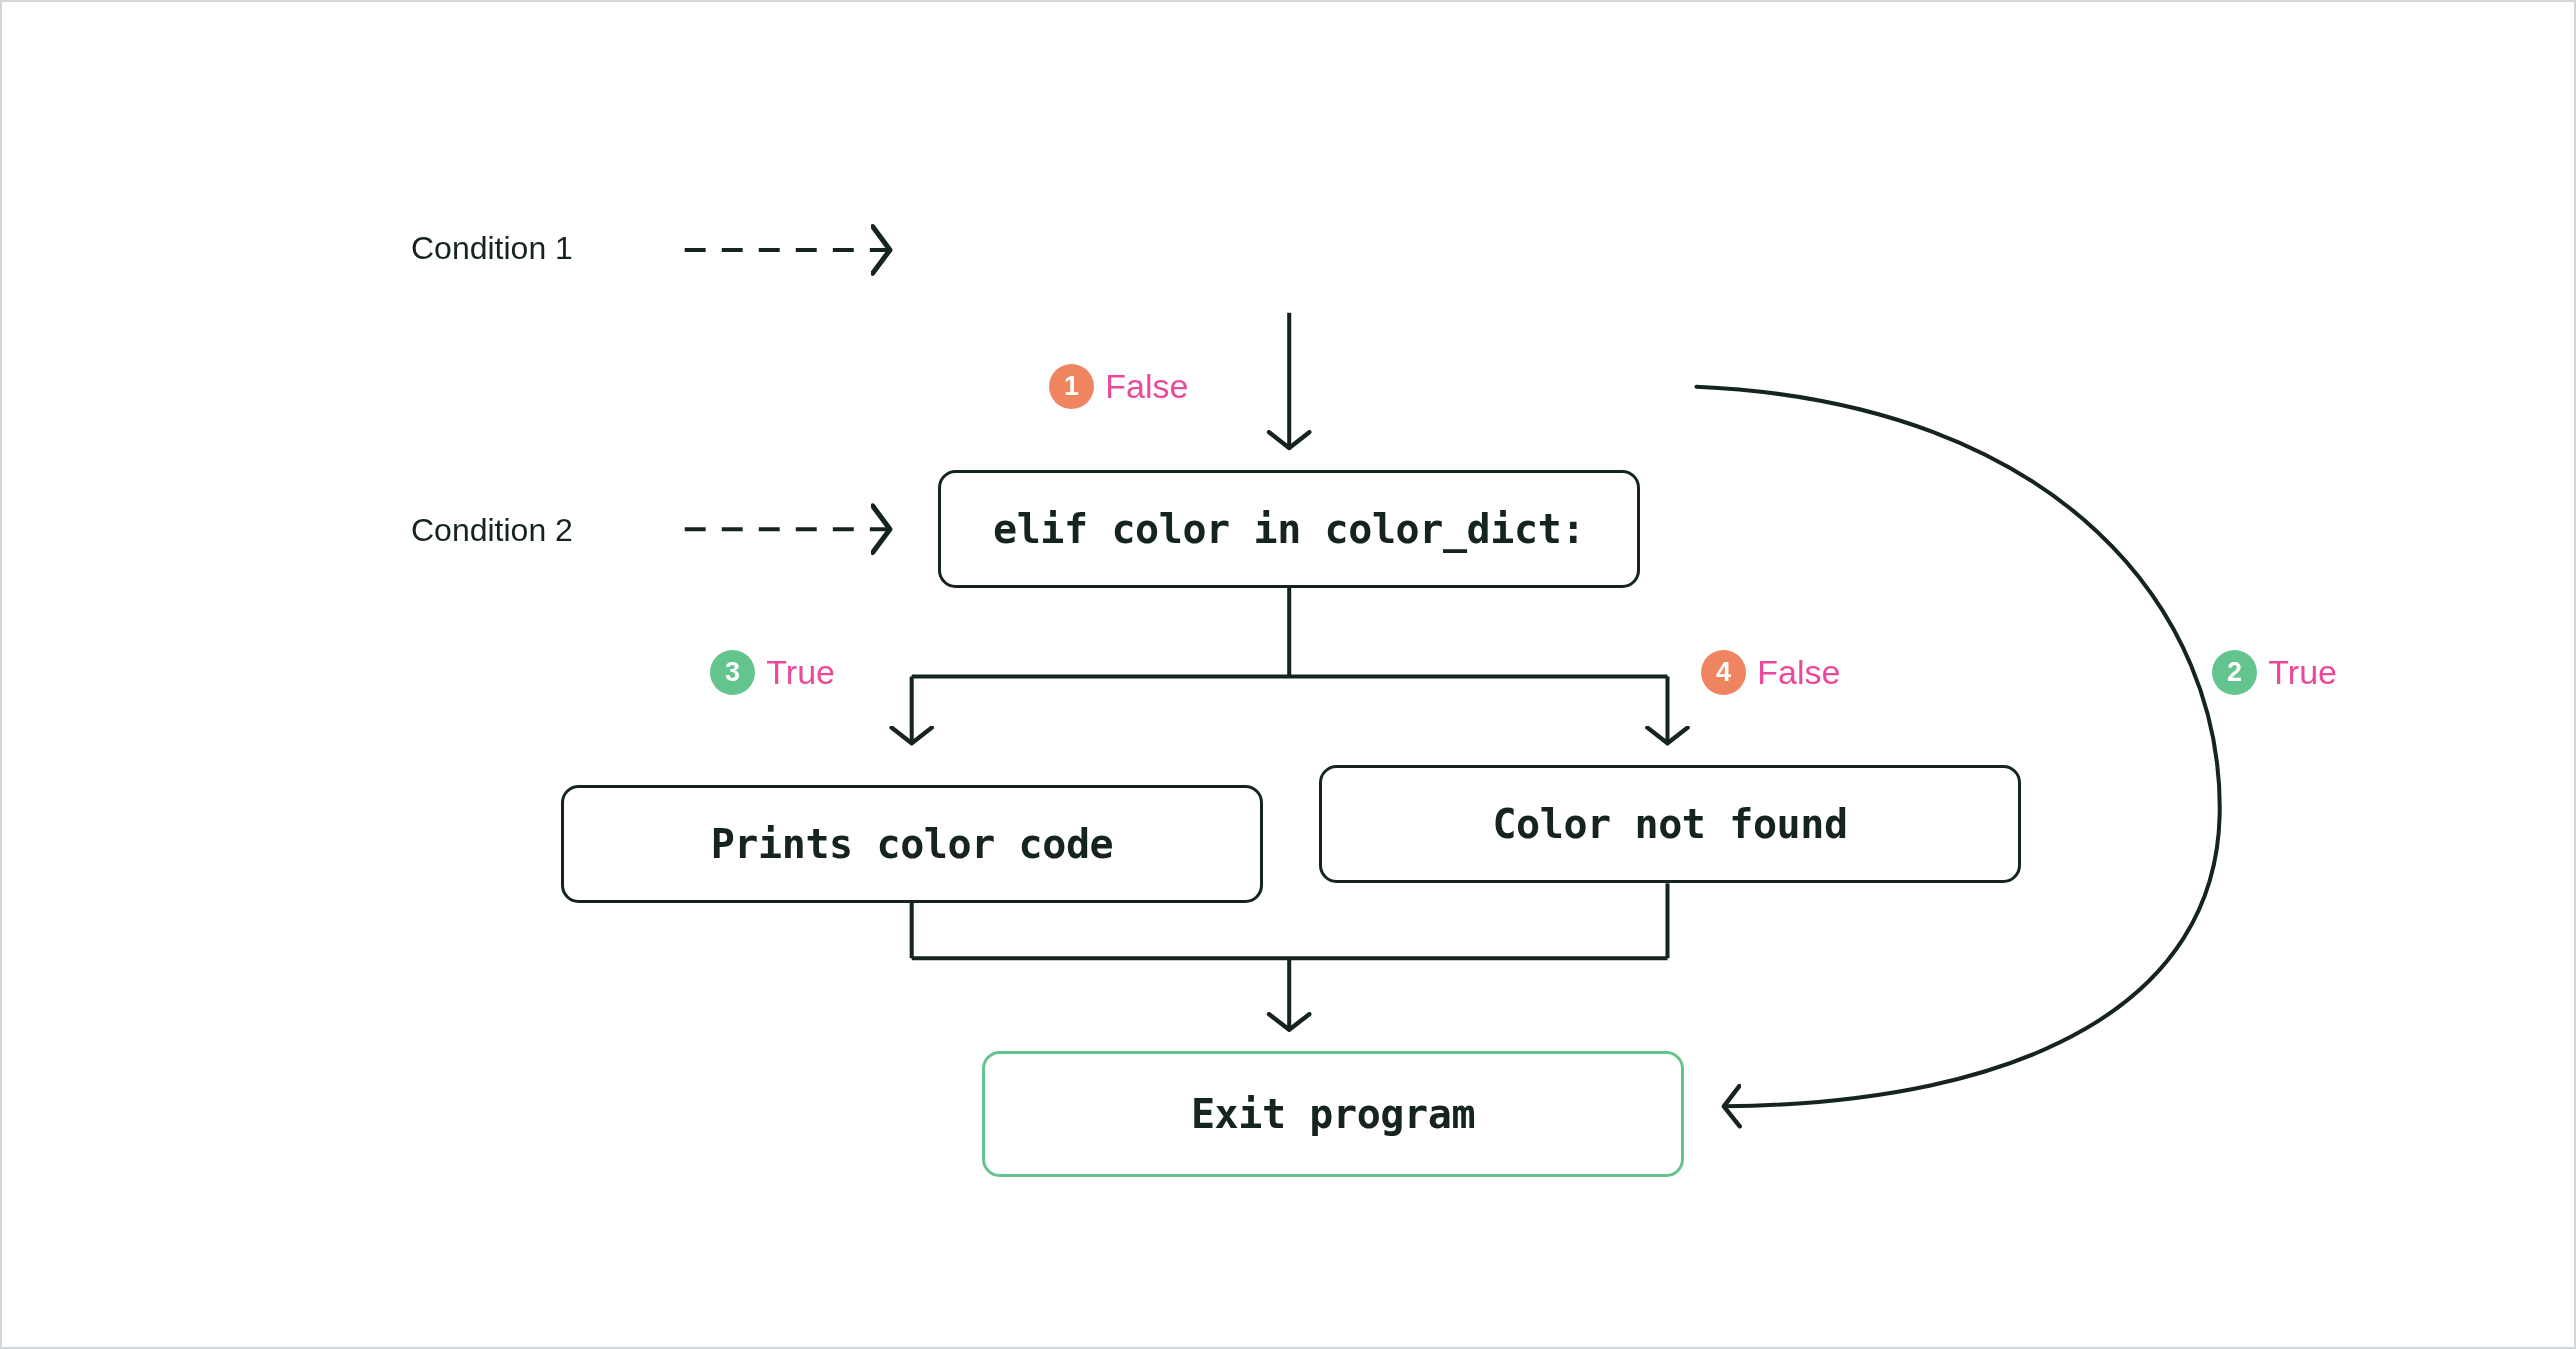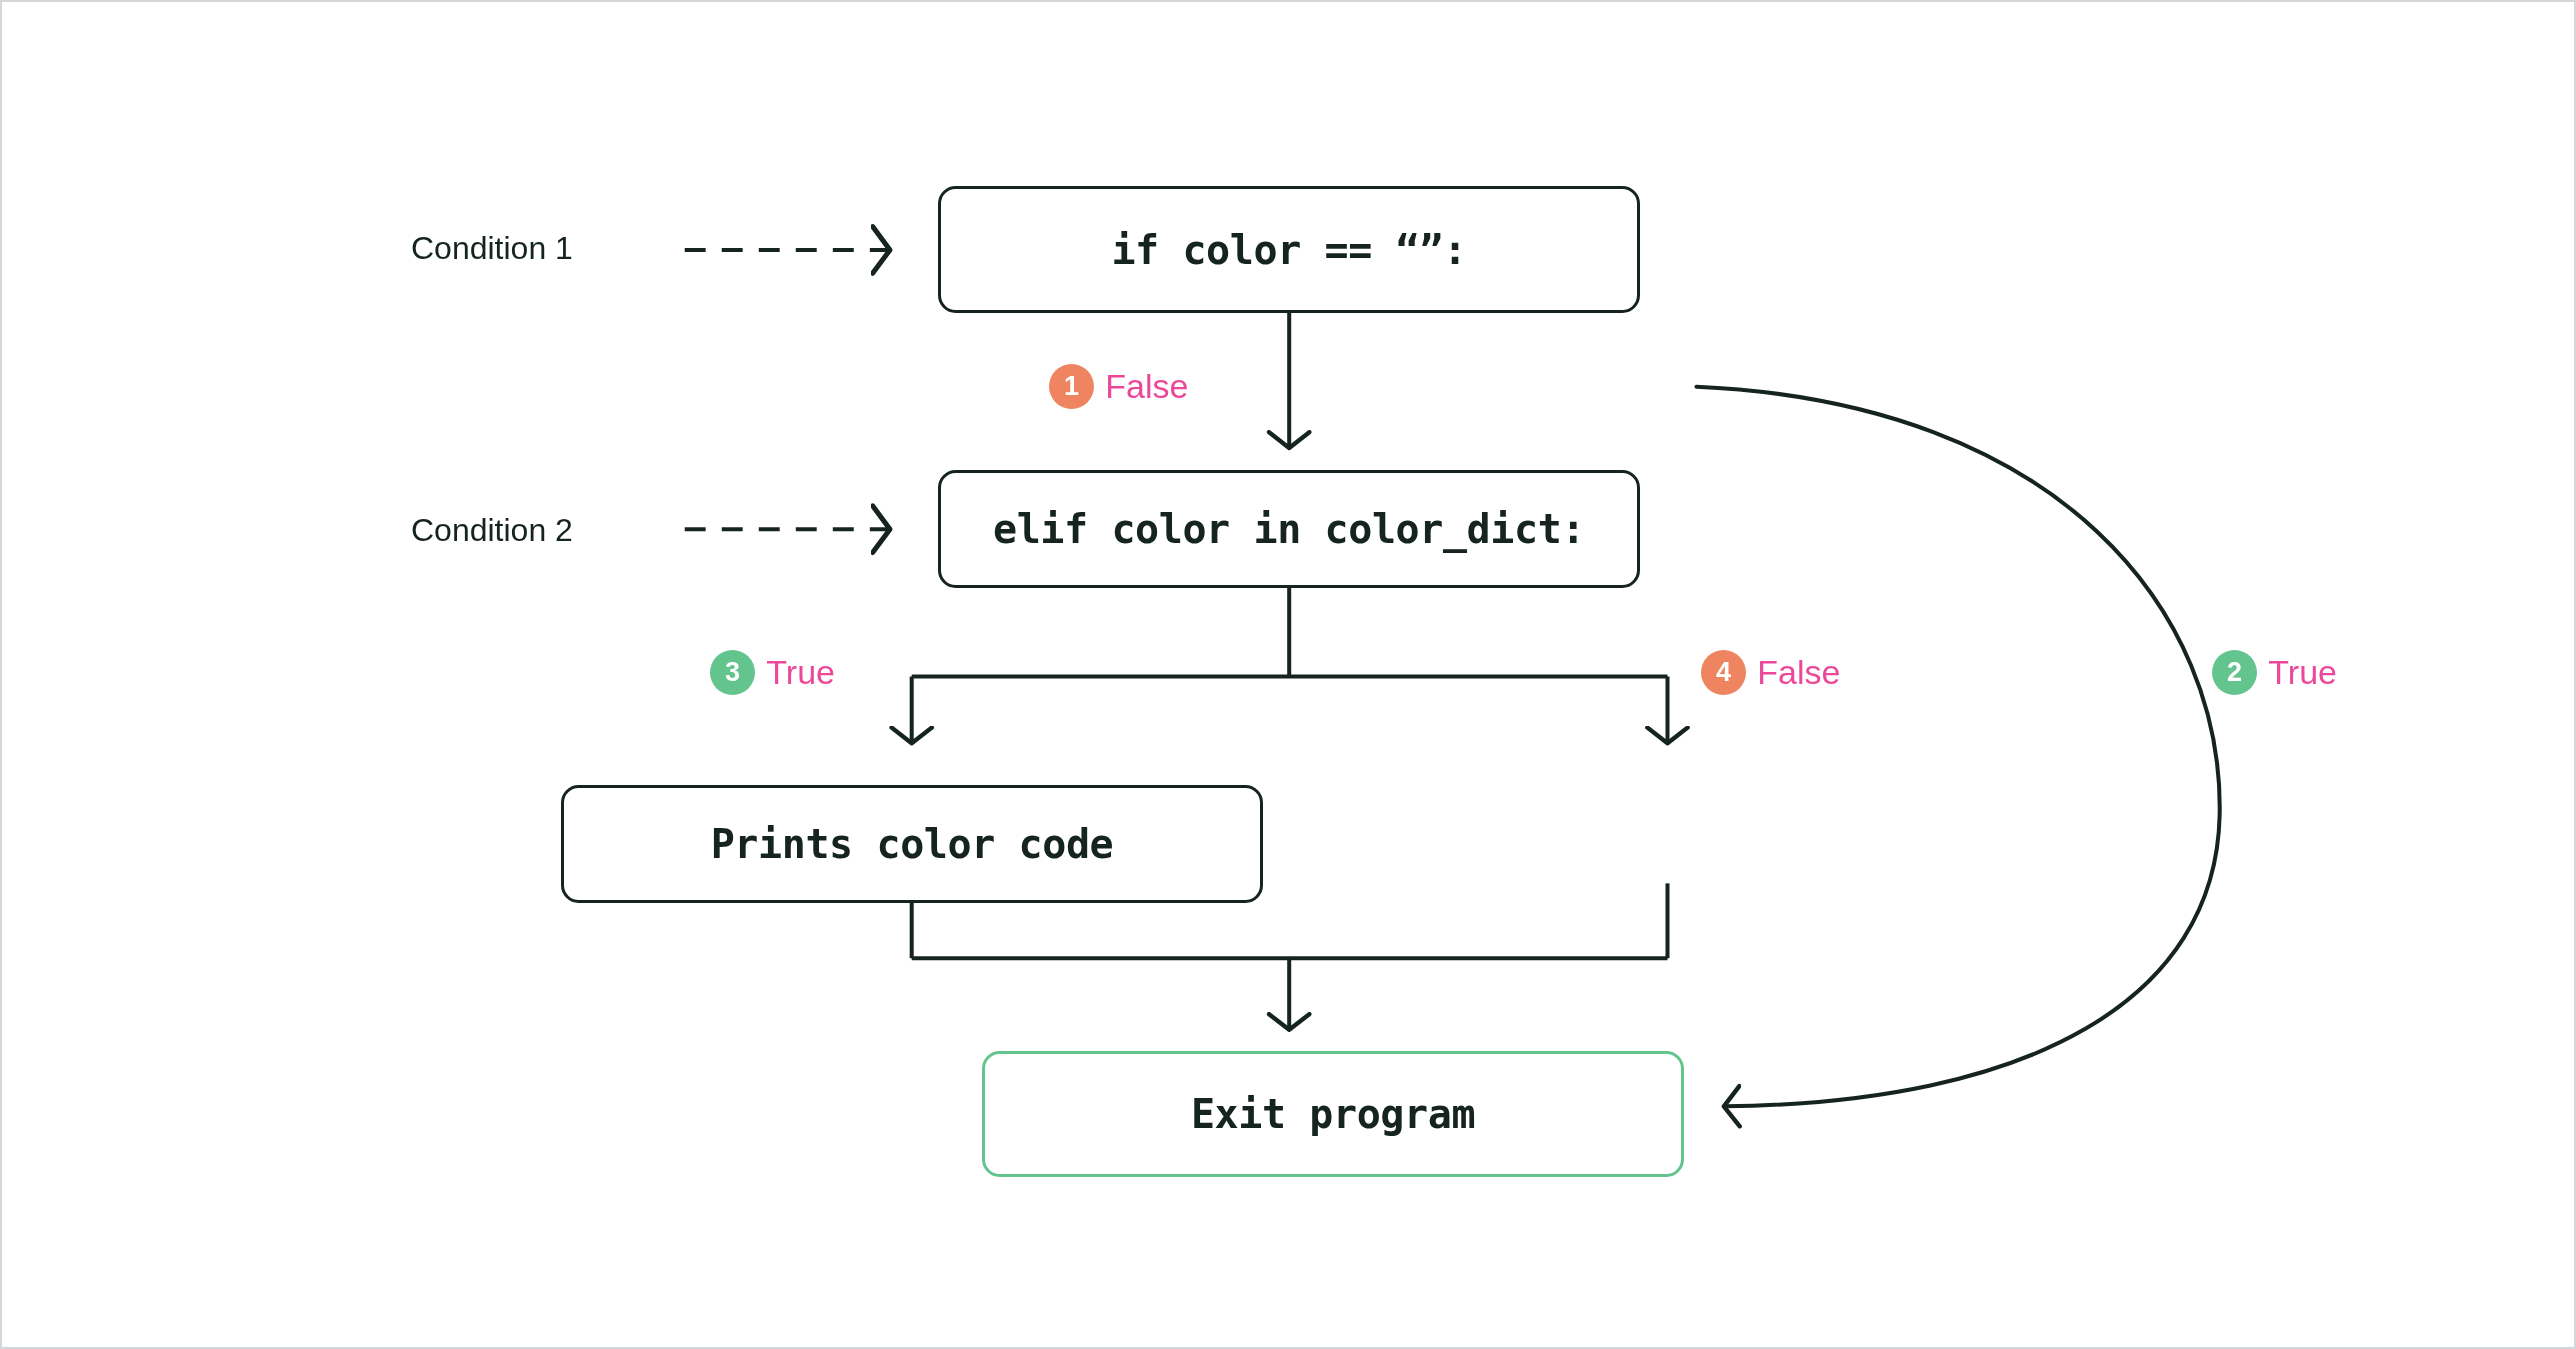--- a/index.html
+++ b/index.html
@@ -145,26 +145,26 @@
       <path d="M 2069 1095 L 2069 1188"></path>
       <path d="M 1130 1188 L 2069 1188"></path>
       <path d="M 1599 1188 L 1599 1276" marker-end="url(#ah-down)"></path>
 
       <path d="M 2105 478
                C 2560 498, 2760 760, 2755 1010
                C 2750 1240, 2520 1368, 2140 1372" stroke-width="5" stroke-linecap="round" marker-end="url(#ah-left)"></path>
     </g>
   </svg>
 
-  <div class="node" id="node-if">if color == “”:</div>
 
   <div class="node" id="node-elif">elif color in color_dict:</div>
 
   <div class="node" id="node-prints">Prints color code</div>
 
+  <div class="node" id="node-notfound">Color not found</div>
 
   <div class="node accent" id="node-exit">Exit program</div>
 
   <div class="cond-label" id="cond1-label">Condition 1</div>
 
   <div class="cond-label" id="cond2-label">Condition 2</div>
 
   <div class="branch" id="branch-1">
     <span class="badge orange">1</span>
     <span class="branch-text">False</span>

